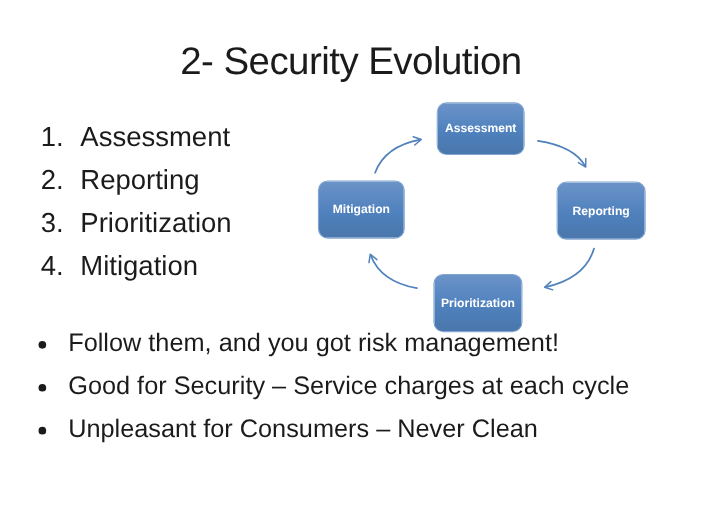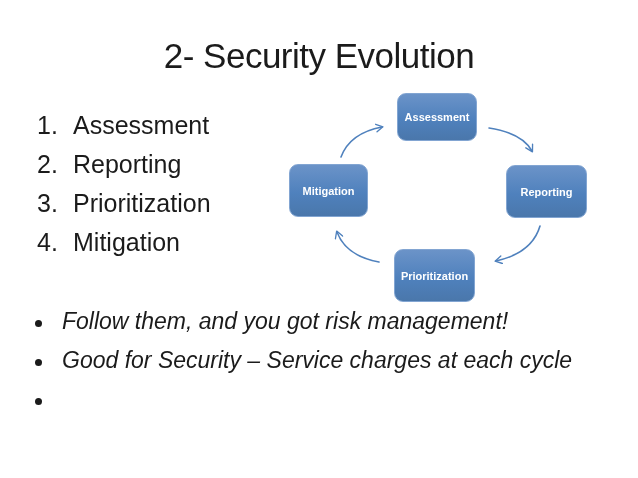--- a/index.html
+++ b/index.html
@@ -42,25 +42,24 @@
     align-items: center;
     font-size: 25px;
     color: var(--text, #1b1b1b);
   }
   .numlist .num { display: inline-block; width: 36px; }
 
   
   .bullets {
     position: absolute;
     left: 35px;
-    top: 302px;
+    top: 292px;
     margin: 0;
     padding: 0;
     list-style: none;
-    font-style: italic;
   }
   .bullets li {
     height: 39px;
     display: flex;
     align-items: center;
     font-size: 23px;
     color: var(--text, #1b1b1b);
     white-space: nowrap;
   }
   .bullets .dot-cell { display: inline-block; width: 27px; }
@@ -159,16 +158,17 @@
     <li>
       <span class="dot-cell"><span class="dot"></span></span>
       <span>Follow them, and you got risk management!</span>
     </li>
     <li>
       <span class="dot-cell"><span class="dot"></span></span>
       <span>Good for Security – Service charges at each cycle</span>
     </li>
     <li>
       <span class="dot-cell"><span class="dot"></span></span>
+      <span>Unpleasant for Consumers – Never Clean</span>
     </li>
   </ul>
 
 </div>
 
 </body></html>

